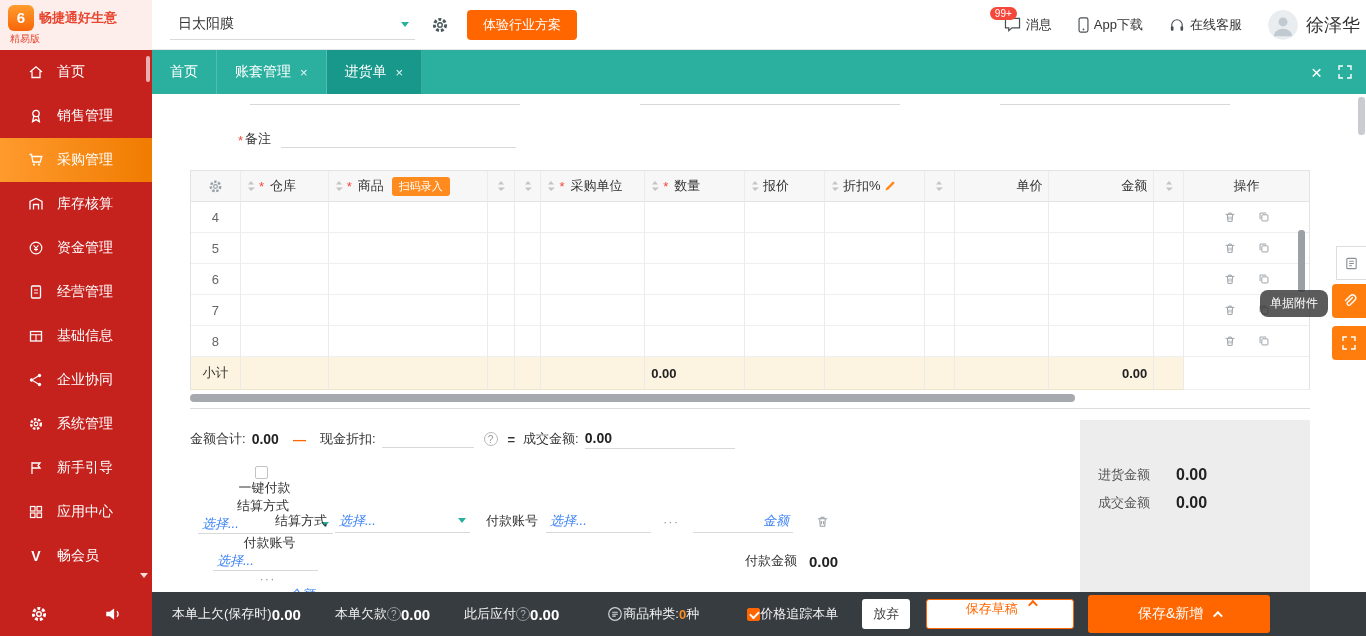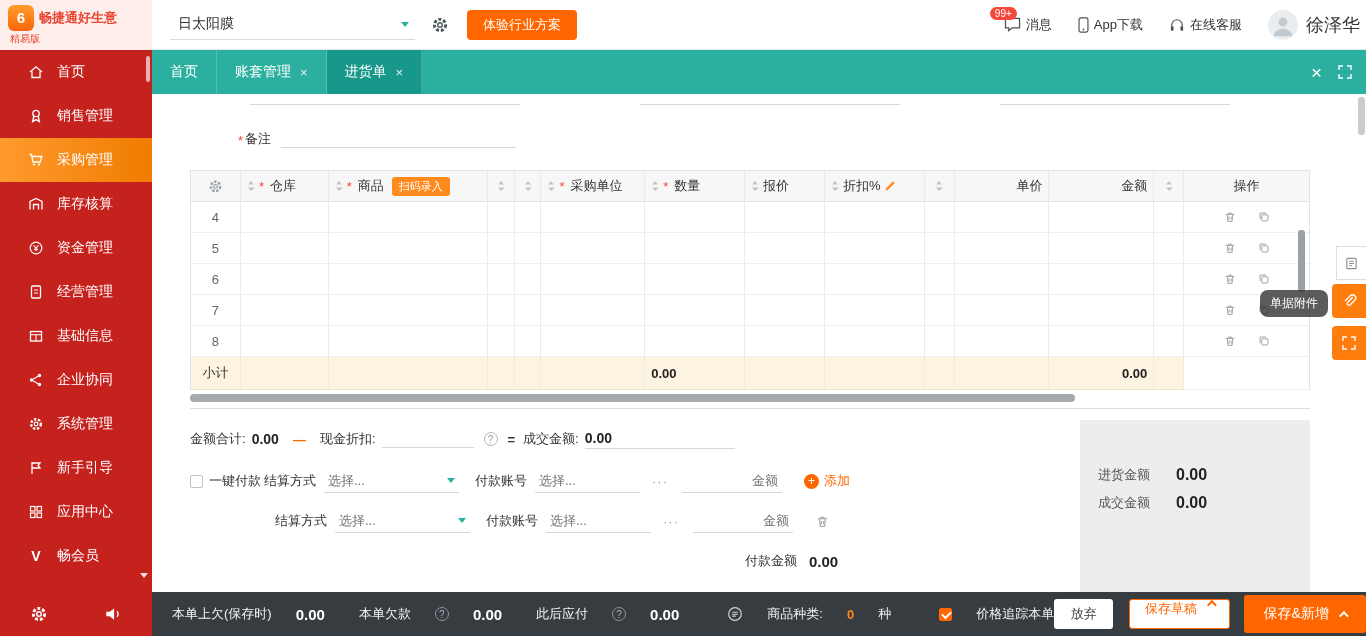--- a/index.html
+++ b/index.html
@@ -82,29 +82,29 @@
   .sum-val { font-weight:bold; font-size:14px; margin-left:6px; color:#222; }
   .sum-dash { color:#ff6600; font-weight:bold; margin-left:14px; }
   .sum-lbl2 { margin-left:14px; }
   .sum-input { width:92px; height:18px; border-bottom:1px solid #d8d8d8; margin-left:6px; }
   .help { width:14px; height:14px; border:1px solid #b9b9b9; border-radius:50%; color:#9a9a9a; font-size:10px; display:inline-flex; align-items:center; justify-content:center; margin-left:10px; flex:none; cursor:pointer; }
   .sum-eq { font-weight:bold; margin-left:10px; }
   .sum-lbl3 { margin-left:8px; }
   .deal-wrap { width:150px; border-bottom:1px solid #d8d8d8; margin-left:6px; padding-bottom:2px; font-weight:bold; font-size:14px; color:#222; }
 
   .pay-row { position:absolute; left:38px; height:30px; display:flex; align-items:center; }
-  .pay-row1 { top:372px; }
+  .pay-row1 { top:372px;flex-direction:column; }
   .pay-row2 { top:412px; padding-left:82px; }
   .cb { width:13px; height:13px; border:1px solid #c3c3c3; border-radius:2px; background:#fff; flex:none; cursor:pointer; }
   .pl { margin-left:6px; }
   .plabel { margin-left:3px; }
   .plabel2 { margin-left:16px; }
   .pselect { margin-left:8px; width:135px; height:24px; border-bottom:1px solid #d8d8d8; display:flex; align-items:center; justify-content:space-between; padding:0 4px; cursor:pointer; }
   .pselect2 { margin-left:8px; width:105px; height:24px; border-bottom:1px solid #d8d8d8; display:flex; align-items:center; padding:0 4px; cursor:pointer; }
-  .ph { color:#737373; }
+  .ph { color:#3b82f6;font-style:italic; }
   .pmore { margin-left:12px; color:#999; letter-spacing:1px; cursor:pointer; }
   .pamount { margin-left:14px; width:100px; height:24px; border-bottom:1px solid #d8d8d8; display:flex; align-items:center; justify-content:flex-end; padding:0 4px; cursor:text; }
   .padd { margin-left:22px; display:flex; align-items:center; gap:5px; color:#ff6600; cursor:pointer; }
   .plus-circle { width:15px; height:15px; border-radius:50%; background:#ff6600; color:#fff; font-size:12px; line-height:15px; text-align:center; }
   .ptrash { margin-left:22px; display:flex; cursor:pointer; }
   .pay-amt-line { position:absolute; left:593px; top:458px; display:flex; align-items:center; }
   .pay-amt-val { font-weight:bold; font-size:15px; color:#222; margin-left:12px; }
 
   
   .panel { position:absolute; left:928px; top:326px; width:230px; height:172px; background:#ededed; padding:46px 0 0 18px; }
@@ -114,28 +114,28 @@
 
   
   .side-note-btn { position:absolute; right:0; top:152px; width:30px; height:34px; background:#fff; border:1px solid #ddd; border-right:none; display:flex; align-items:center; justify-content:center; cursor:pointer; z-index:6; }
   .side-tooltip { position:absolute; right:38px; top:196px; background:rgba(45,45,45,.78); color:#fff; font-size:12px; padding:5px 10px; border-radius:8px; white-space:nowrap; z-index:8; }
   .side-clip-btn { position:absolute; right:0; top:190px; width:34px; height:34px; background:#ff7d0d; border-radius:4px 0 0 4px; display:flex; align-items:center; justify-content:center; cursor:pointer; z-index:7; }
   .side-expand-btn { position:absolute; right:0; top:232px; width:34px; height:34px; background:#ff7d0d; border-radius:4px 0 0 4px; display:flex; align-items:center; justify-content:center; cursor:pointer; z-index:7; }
   .content-scroll { position:absolute; right:1px; top:3px; width:7px; height:38px; background:#c9cdd1; border-radius:3px; cursor:pointer; }
 
   
   .footer { position:absolute; left:0; right:0; bottom:0; height:44px; background:#373c41; display:flex; align-items:center; padding-left:20px; color:#f2f2f2; }
-  .fgroup { display:flex; align-items:center; gap:24px; white-space:nowrap; }
+  .fgroup { display:flex; align-items:center; gap:0; white-space:nowrap; }
   .fvalue { font-weight:bold; font-size:15px; color:#fff; }
   .m34 { margin-left:34px; } .m48 { margin-left:48px; }
   .fhelp { border-color:#8d949a; color:#aab2b8; margin-left:0; }
   .forange { color:#ff8a1e; font-weight:bold; }
   .cb-checked { background:#ff6600; border-color:#ff6600; }
   .cb-checked::after { content:""; display:block; width:7px; height:4px; border-left:2px solid #fff; border-bottom:2px solid #fff; transform:rotate(-45deg); margin:2px 0 0 2px; }
-  .btn-abandon { width:88px; height:30px; background:#fff; color:#444; border:none; border-radius:3px; font-size:13px; font-family:inherit; cursor:pointer; }
+  .btn-abandon { margin-left:24px; width:48px; height:30px; background:#fff; color:#444; border:none; border-radius:3px; font-size:13px; font-family:inherit; cursor:pointer; }
   .btn-draft { margin-left:16px; width:148px; height:30px; background:#fff; color:#ff6600; border:1px solid #ff6600; border-radius:3px; font-size:13px; font-family:inherit; cursor:pointer; display:flex; justify-content:center; }
   .btn-save { margin-left:14px; width:182px; height:38px; background:#ff6600; color:#fff; border:none; border-radius:3px; font-size:14px; font-family:inherit; cursor:pointer; display:flex; align-items:center; justify-content:center; }
   .caret-up { display:inline-block; width:7px; height:7px; border-top:2px solid currentColor; border-right:2px solid currentColor; transform:rotate(-45deg) translate(0,2px); margin-left:10px; }
 </style>
 </head>
 <body>
 
 <div class="header">
   <div class="brand">
     <div class="brand-top">

